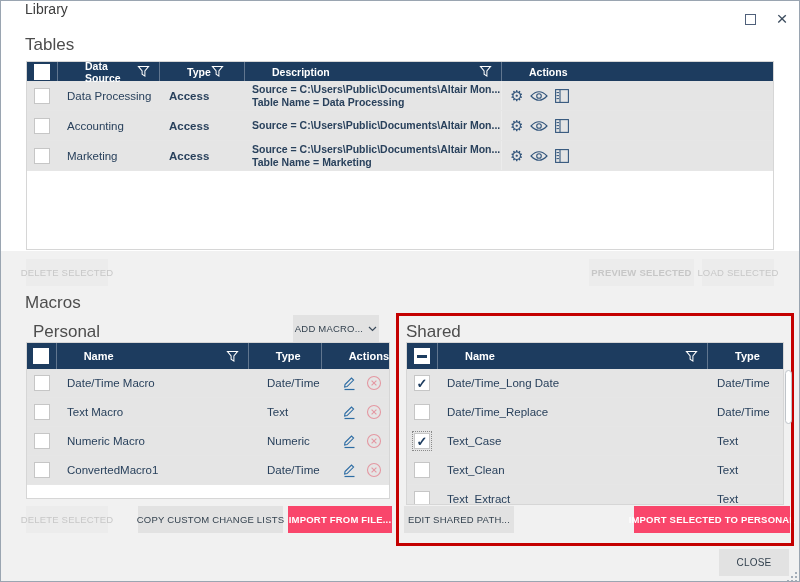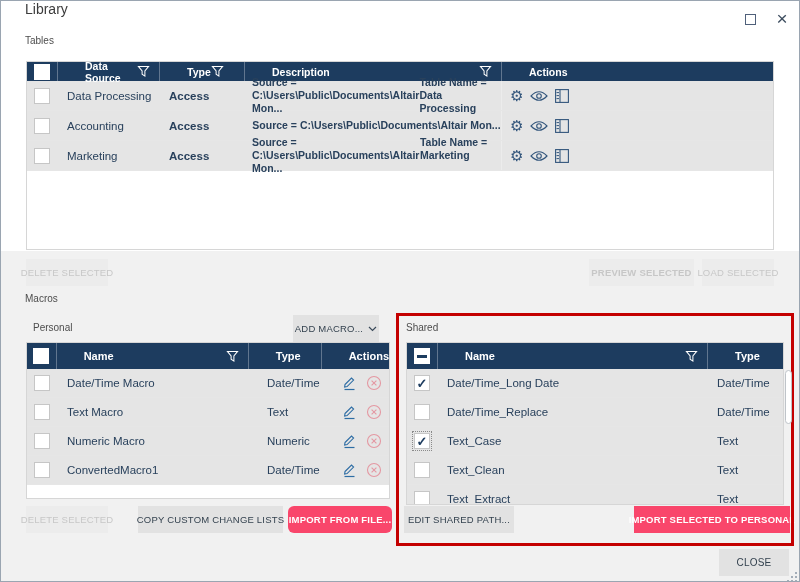--- a/index.html
+++ b/index.html
@@ -12,21 +12,21 @@
   }
   .lower-bg { position:absolute; left:0; top:250px; width:798px; height:330px; background:#f1f1f1; }
 
   .win-title { position:absolute; left:24px; top:0; font-size:14px; color:#3c3c3c; }
   .win-btn { position:absolute; top:8px; width:26px; height:20px; display:flex; align-items:center; justify-content:center; cursor:pointer; }
   .max-btn { left:736px; }
   .max-glyph { width:11px; height:11px; border:1.4px solid #4f607a; display:inline-block; }
   .close-btn { left:768px; }
   .close-glyph { font-size:19px; color:#3e4e60; line-height:16px; }
 
-  .section-label { position:absolute; font-size:10px; color:#4d4d4d; }
+  .section-label { position:absolute; font-size:17px; color:#4d4d4d; }
 
   
   .tbl { position:absolute; background:#fff; border:1px solid #d6d6d6; overflow:hidden; }
   .thead { display:flex; align-items:center; background:#1d3c5f; color:#fff; }
   .hcell { display:flex; align-items:center; height:100%; padding-left:10px; }
   .hcell + .hcell { border-left:1px solid rgba(255,255,255,0.30);padding-left:27px; }
   .hlabel { font-weight:bold; }
   .funnel { margin-left:auto; margin-right:9px; display:flex; align-items:center; cursor:pointer; }
   .trow { display:flex; align-items:center; background:#e5e5e5; border-bottom:1px solid #e6e6e6; color:#29415c; }
   .ccheck { display:flex; align-items:center; justify-content:center; height:100%; }
@@ -40,38 +40,38 @@
   
   .t-tables { left:25px; top:60px; width:748px; height:189px; }
   .t-tables .thead { height:19px; font-size:10.5px; }
   .t-tables .trow { height:30px; font-size:11.5px; }
   .t-col-check { width:30px; }
   .t-col-src { width:102px; }
   .t-col-type { width:73px; font-weight:bold; }
   .t-col-desc { width:257px;margin-left:12px; }
   .t-col-act { flex:1; }
   .trow .t-col-src, .trow .t-col-type { padding-left:10px; }
-  .desc-cell { display:flex; flex-direction:row; justify-content:center; font-size:10.5px; font-weight:600; line-height:13px; padding-left:8px; }
+  .desc-cell { display:flex; flex-direction:column; justify-content:center; font-size:10.5px; font-weight:600; line-height:13px; padding-left:8px; }
   .act-cell { display:flex; align-items:center; gap:7px; padding-left:8px; height:100%; border-left:1px solid #ececec; }
   .gear { font-size:15px; color:#33567c; line-height:1; cursor:pointer; }
   .icon-btn { display:flex; align-items:center; cursor:pointer; }
 
   
   .btn { position:absolute; height:27px; display:flex; align-items:center; justify-content:center; font-size:9.5px; white-space:nowrap; cursor:pointer; letter-spacing:0.2px; }
   .btn-disabled { background:#ececec; color:#c7c7c7; cursor:default; }
   .btn-gray { background:#e2e2e2; color:#34424f; }
   .btn-pink { background:#f9466b; color:#fff; font-weight:600; }
 
   .b-del-tables { left:25px; top:258px; width:82px; }
   .b-preview { left:588px; top:258px; width:105px;font-weight:bold; }
   .b-load { left:701px; top:258px; width:72px; }
   .b-add-macro { left:292px; top:314px; width:86px; gap:5px; }
   .b-del-macros { left:25px; top:505px; width:82px; }
   .b-copy { left:137px; top:505px; width:145px; }
-  .b-import-file { left:287px; top:505px; width:104px;border-radius:6px; }
+  .b-import-file { left:287px; top:505px; width:104px; }
   .b-edit-path { left:403px; top:505px; width:110px; }
   .b-import-sel { left:633px; top:505px; width:156px; }
   .b-close { left:718px; top:548px; width:70px; font-size:10px; }
 
   
   .t-personal { left:25px; top:341px; width:364px; height:157px; }
   .t-shared { left:405px; top:341px; width:378px; height:163px; }
   .t-personal .thead, .t-shared .thead { height:26px; font-size:11px; }
   .t-personal .trow, .t-shared .trow { height:29px; font-size:11.5px; }
   .m-col-check { width:30px; }

